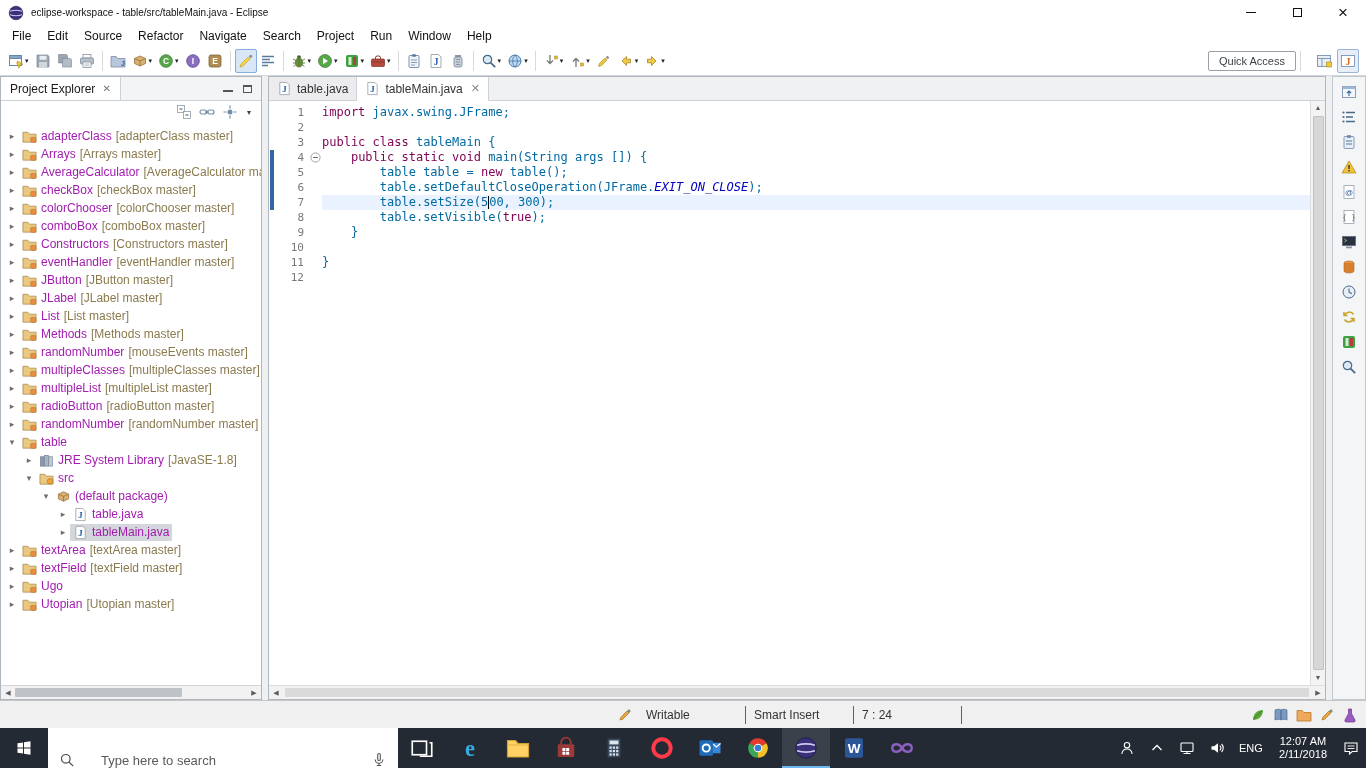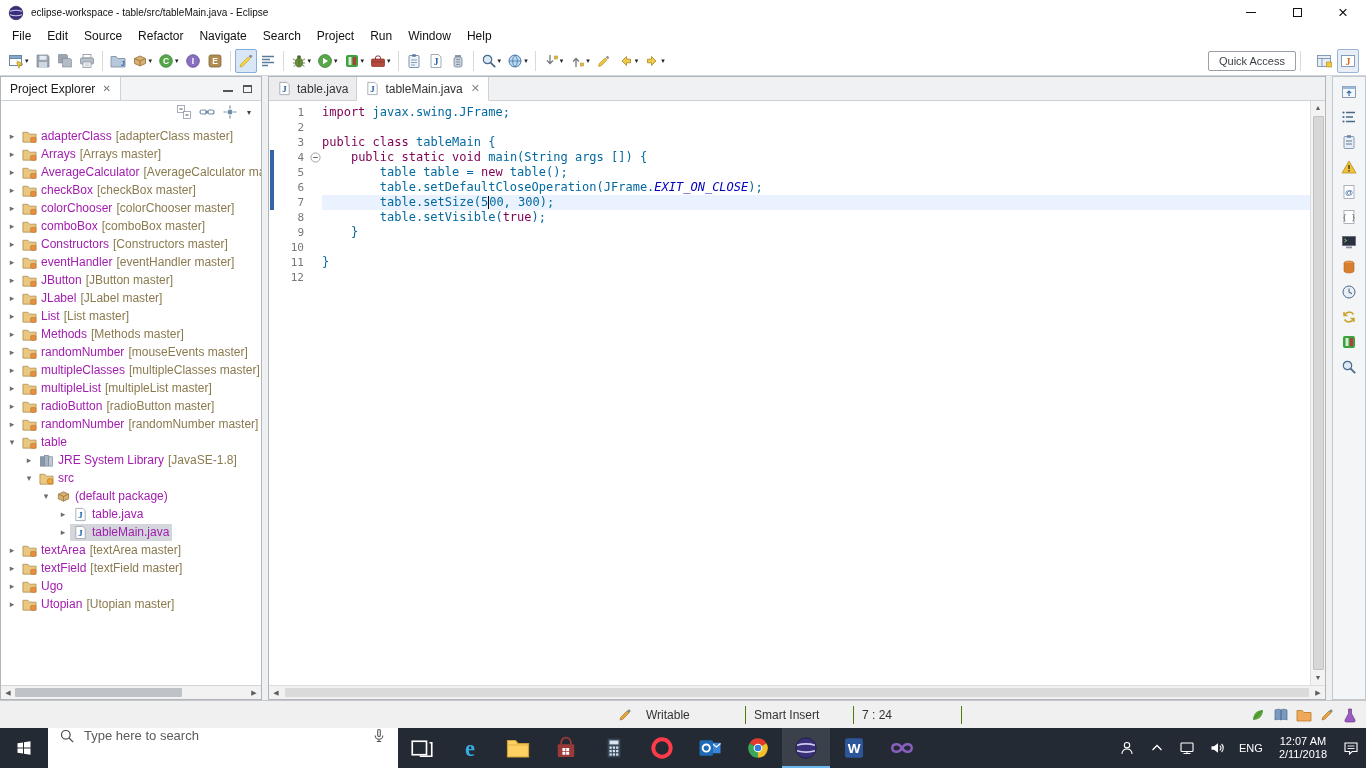--- a/index.html
+++ b/index.html
@@ -89,21 +89,21 @@
 .statusbar{position:absolute;top:700px;left:0;width:1366px;height:28px;background:#f0f0f0;border-top:1px solid #c6c6c6;display:flex;align-items:center;color:#333}
 .sb-spacer{width:612px;flex:none}
 .sb-icon{width:26px;flex:none;display:flex;justify-content:center}
 .sb-cell{width:108px;flex:none;padding-left:8px;border-right:1px solid #4d7c0f;height:18px;line-height:18px}
 .sb-right{margin-left:auto;display:flex;align-items:center;gap:7px;padding-right:8px}
 .sbic{display:flex}
 
 
 .taskbar{position:absolute;top:728px;left:0;width:1366px;height:40px;background:#242a33;display:flex;align-items:stretch;color:#fff}
 .tb-start{width:48px;display:flex;align-items:center;justify-content:center}
-.tb-search{width:350px;background:#fff;display:flex;align-items:flex-start;gap:9px;padding:0 11px;color:#5a5a5a;font-size:13px}
+.tb-search{width:350px;background:#fff;display:flex;align-items:flex-end;gap:26px;padding:0 11px;color:#5a5a5a;font-size:13px}
 .tb-search .ph{flex:1;white-space:nowrap}
 .tb-apps{display:flex}
 .tb-app{width:48px;display:flex;align-items:center;justify-content:center}
 .tb-app.active{background:#3a414b;box-shadow:inset 0 -2px 0 #6cb8f0}
 .tb-tray{margin-left:auto;display:flex;align-items:center}
 .tray-ic{width:30px;display:flex;align-items:center;justify-content:center}
 .tray-lang{width:38px;text-align:center;font-size:11px}
 .tb-clock{text-align:center;font-size:11px;line-height:13px;padding:0 9px;white-space:nowrap}
 </style>
 </head>

